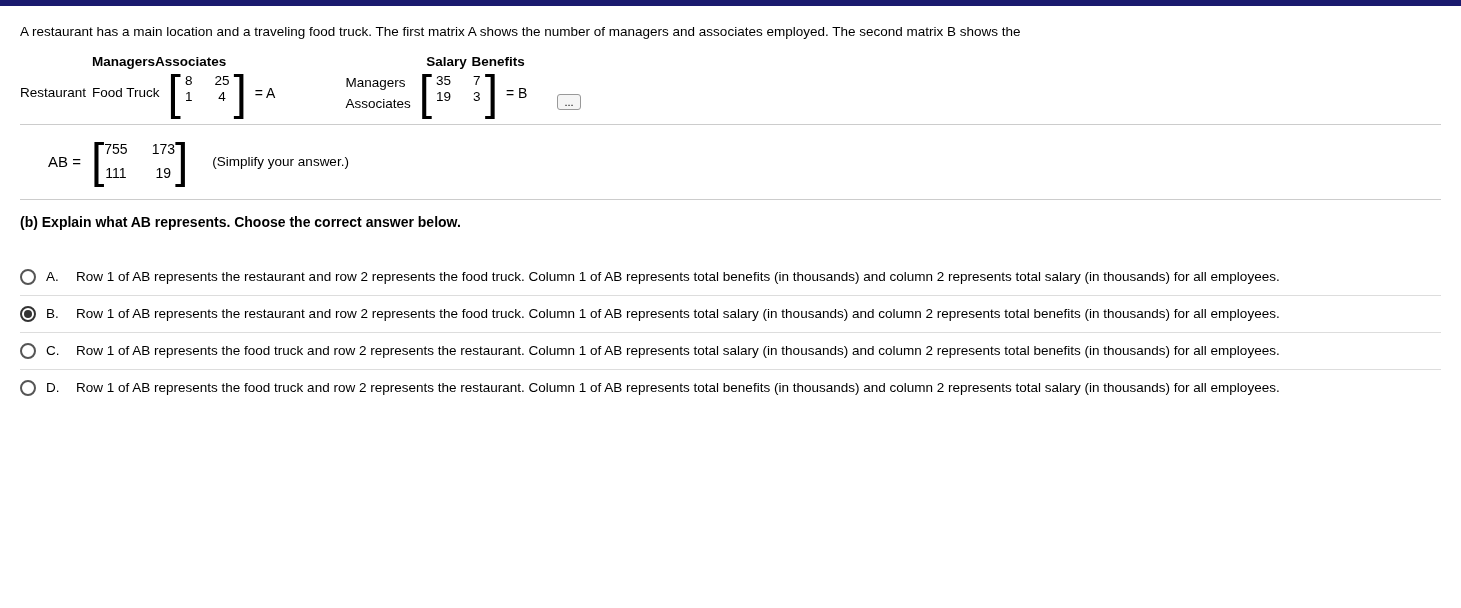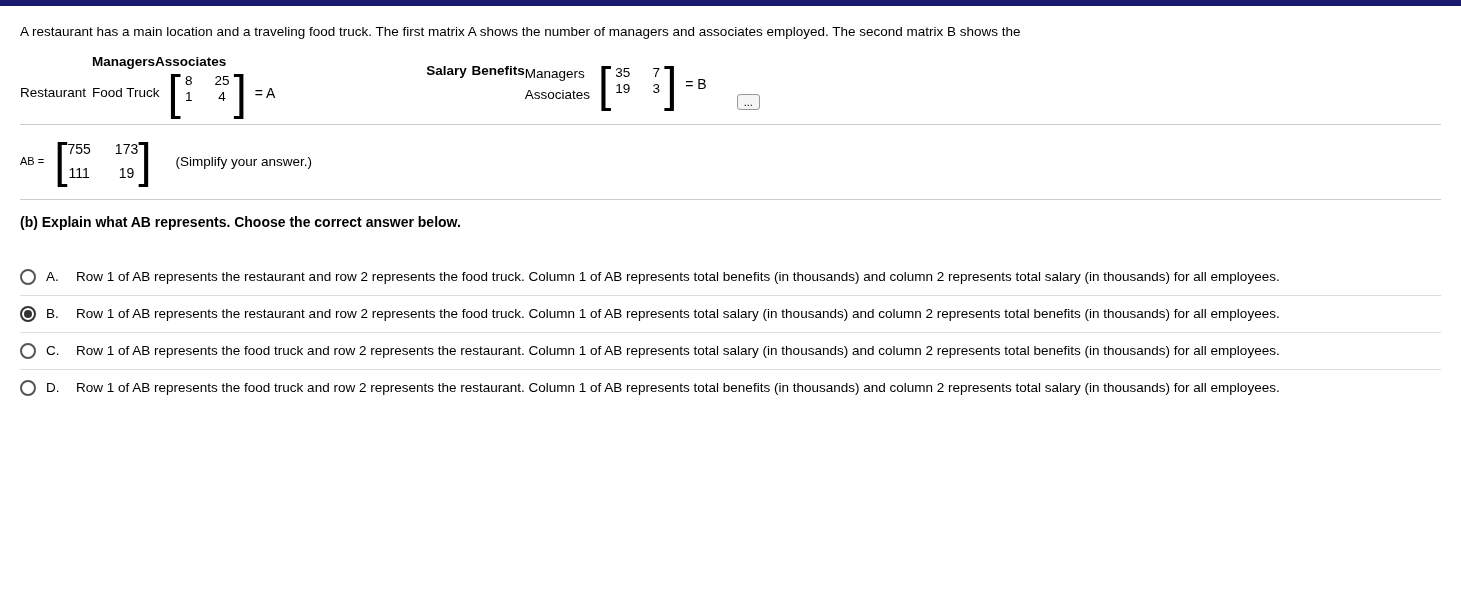--- a/index.html
+++ b/index.html
@@ -51,21 +51,22 @@
     }
 
     .ab-section {
       display: flex;
       align-items: center;
       gap: 10px;
       margin-bottom: 16px;
     }
 
     .ab-label {
-      font-size: 11px;
+      font-size: 15px;
+      margin-left: 28px;
     }
 
     .result-matrix {
       display: flex;
       align-items: center;
     }
 
     .result-grid {
       display: grid;
       grid-template-columns: auto auto;
@@ -212,21 +213,21 @@
               <span>4</span>
             </div>
             <span class="bracket-tall">]</span>
           </div>
           <span style="font-size:14px; margin-left:4px;">= A</span>
         </div>
       </div>
     </div>
 
     <div class="matrix-block" style="margin-left: 40px;">
-      <div style="display:flex; flex-direction:row; align-items:flex-start;">
+      <div style="display:flex; flex-direction:column; align-items:flex-start;">
 
         <div style="display:flex; gap:0px; margin-bottom:2px; margin-left:76px;">
           <span style="font-weight:bold; font-size:13.5px; min-width:50px; text-align:center;">Salary</span>
           <span style="font-weight:bold; font-size:13.5px; min-width:50px; text-align:center;">Benefits</span>
         </div>
 
         <div style="display:flex; align-items:center; gap:4px;">
           <div style="display:flex; flex-direction:column; gap:6px; font-size:13.5px; margin-right:4px;">
             <span>Managers</span>
             <span>Associates</span>

